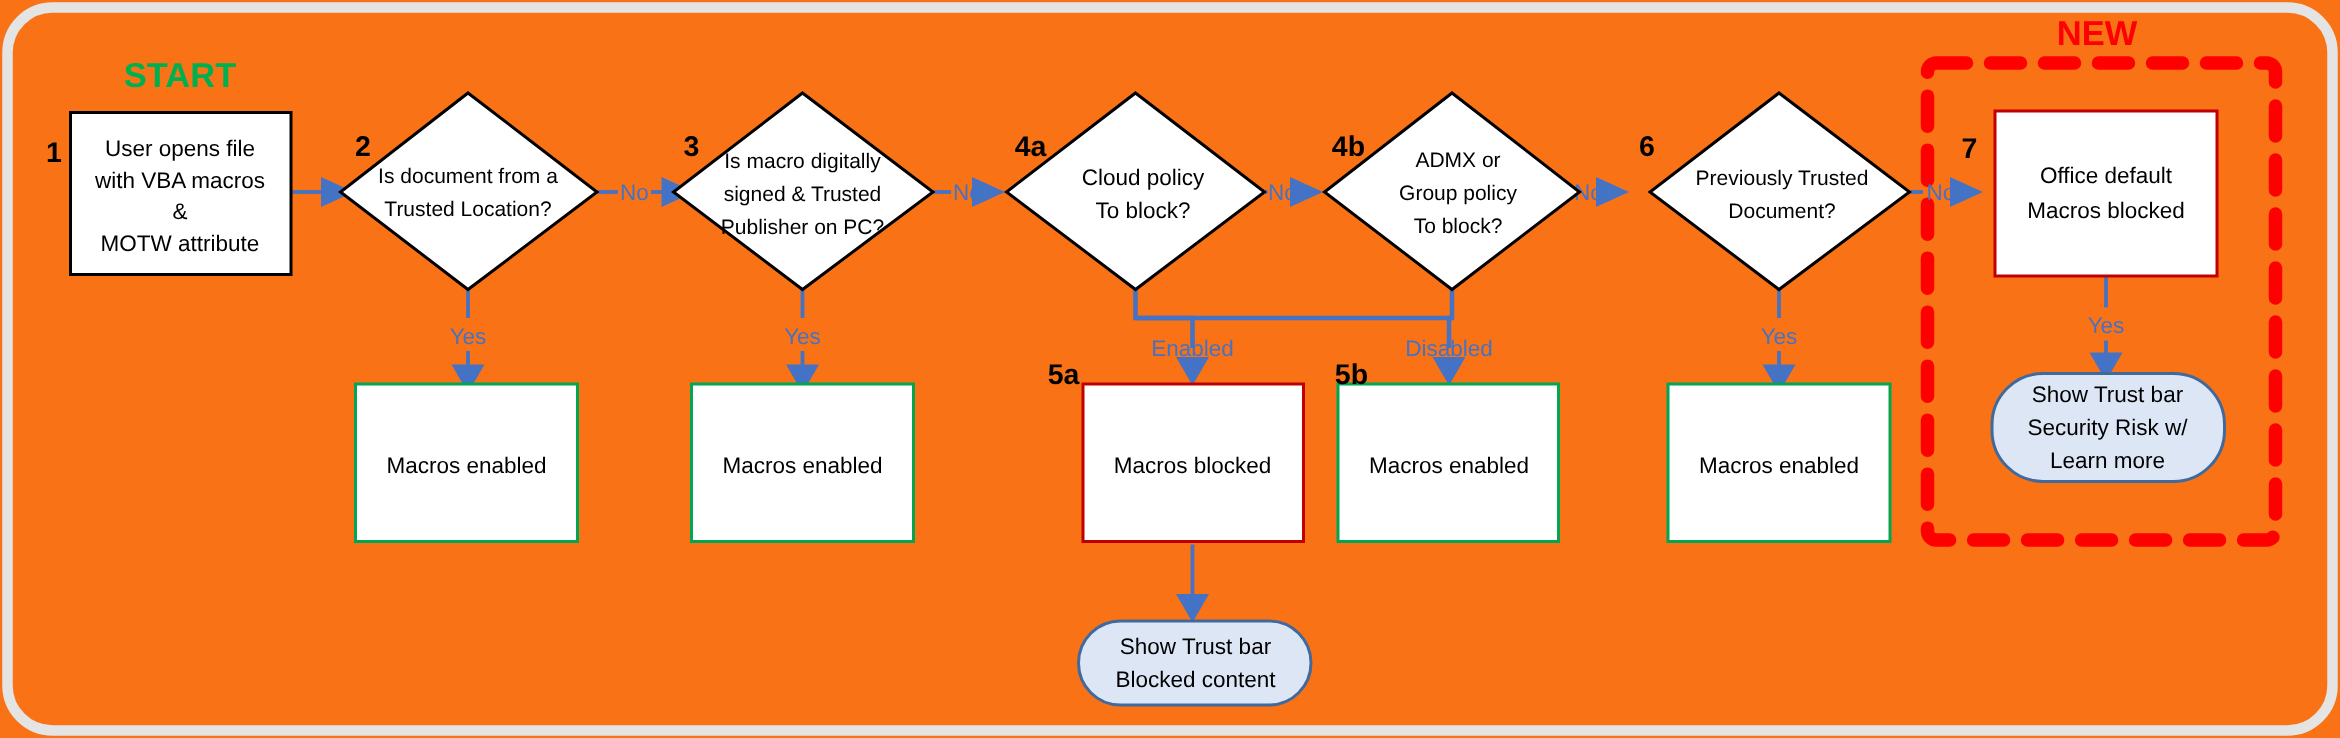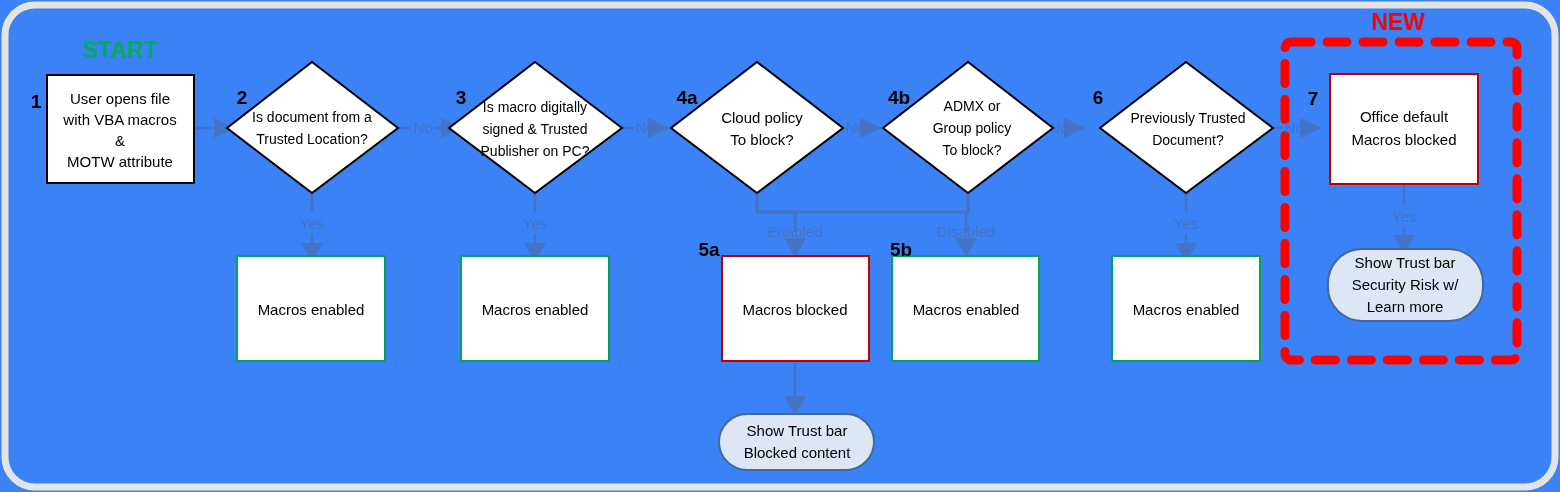--- a/index.html
+++ b/index.html
@@ -7,21 +7,21 @@
     margin: 0;
     padding: 0;
     background: #ffffff;
     font-family: "Liberation Sans", sans-serif;
   }
   #stage {
     position: relative;
     width: 1560px;
     height: 492px;
     overflow: hidden;
-    background: #3b82f6;
+    background: #f97316;
   }
   #stage svg {
     position: absolute;
     top: 0;
     left: 0;
     width: 1560px;
     height: 492px;
   }
   text {
     font-family: "Liberation Sans", sans-serif;

